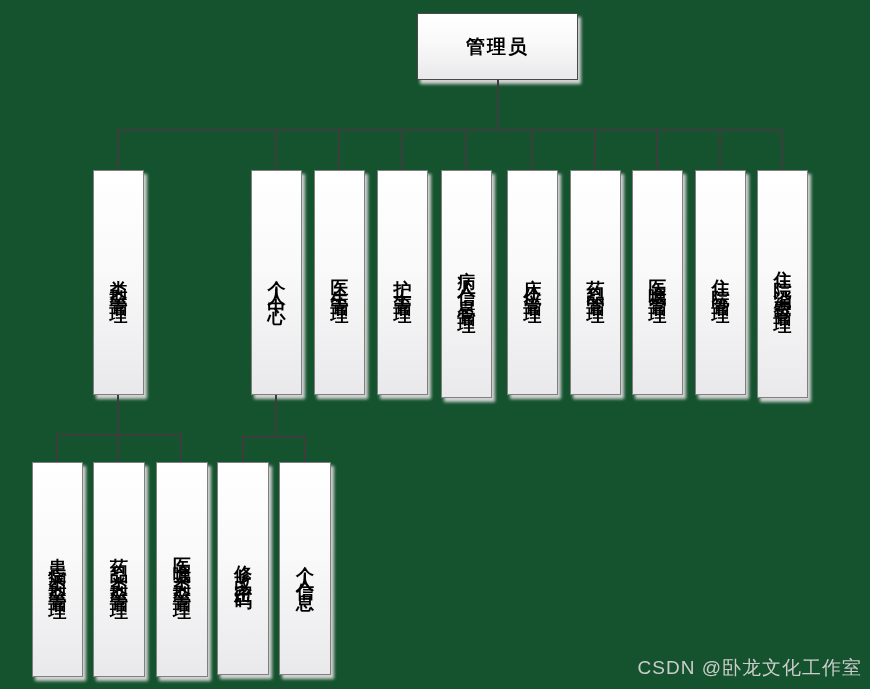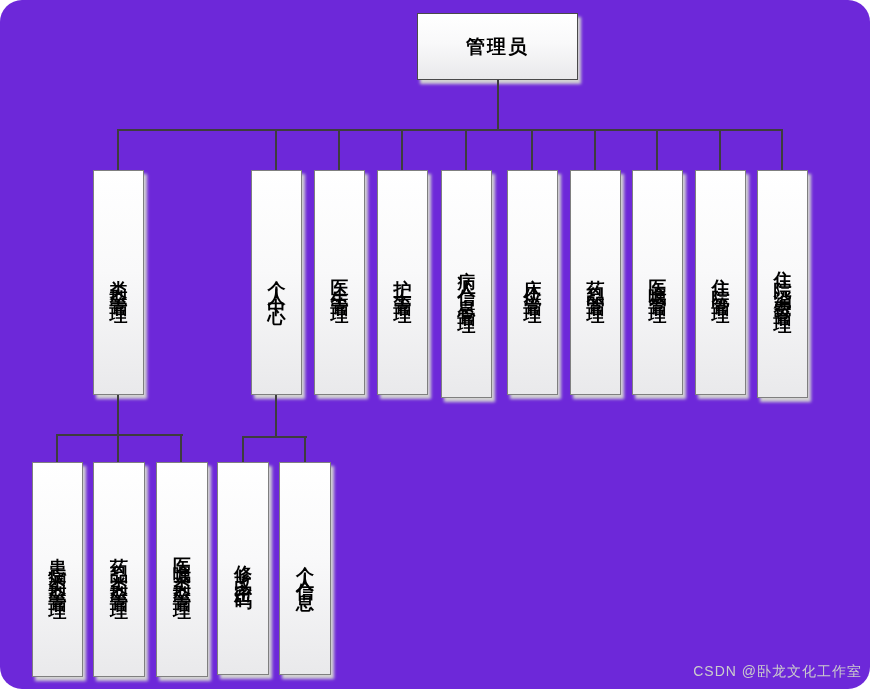--- a/index.html
+++ b/index.html
@@ -1,36 +1,36 @@
 <!DOCTYPE html>
 <html><head>
 <meta charset="utf-8">
 <style>
   html,body { margin:0; padding:0; background:#ffffff; }
   .canvas {
-    position:relative; width:870px; height:689px; background:#6d28d9;
-    font-family:"Liberation Sans","DejaVu Sans",sans-serif; overflow:hidden;border-radius:22px;
+    position:relative; width:870px; height:689px; background:#14532d;
+    font-family:"Liberation Sans","DejaVu Sans",sans-serif; overflow:hidden;
   }
   .node {
     position:absolute; box-sizing:border-box;
     border:1px solid var(--box-border,#7f7f7f);
     background:linear-gradient(180deg,#ffffff 0%,#f9f9fa 45%,#e9e9eb 100%);
     box-shadow:3px 4px 3px var(--box-shadow,#d2d2d2);
     display:flex; align-items:center; justify-content:center;
     color:var(--text,#000); font-weight:bold;
   }
   .root-node { border-color:#4a4a4a; font-size:19px; letter-spacing:2px; }
   .vtext {
     writing-mode:vertical-rl; text-orientation:upright;
     font-size:18px; line-height:1; letter-spacing:9px;
   }
   .line { position:absolute; background:var(--line,#3d3d3d); }
   .watermark {
     position:absolute; right:8px; bottom:8px;
-    font-size:14px; color:var(--watermark,#cccccc);
+    font-size:19px; color:var(--watermark,#cccccc);
     letter-spacing:1px; font-weight:normal;margin-top:24px;
   }
 </style>
 </head>
 <body>
 
 <div class="canvas" style="--line: #3d3d3d; --box-border: #7f7f7f; --box-shadow: #d2d2d2; --text: #000000; --watermark: #cccccc;">
 
   <div class="node root-node" style="left:417px;top:13px;width:161px;height:67px">
     <span>管理员</span>

